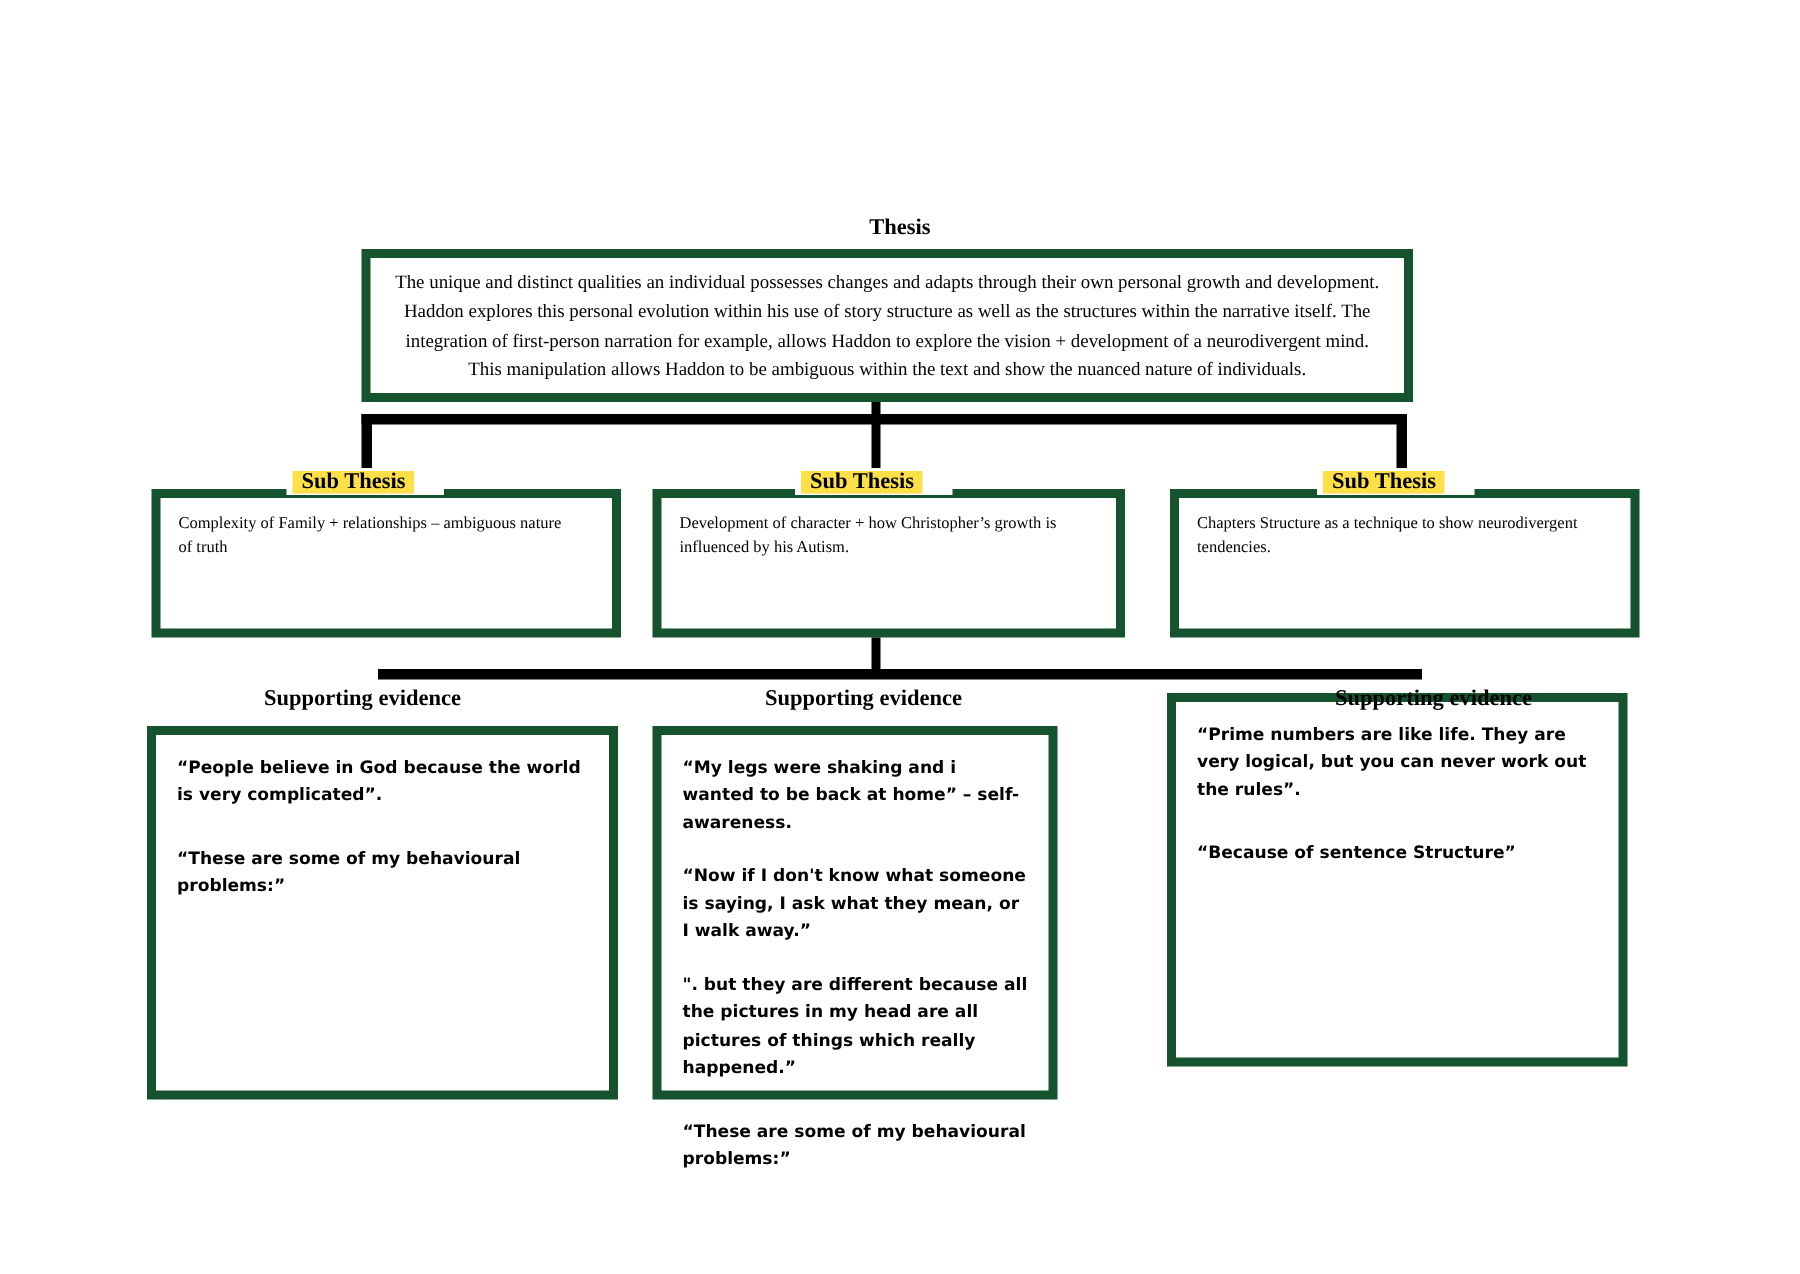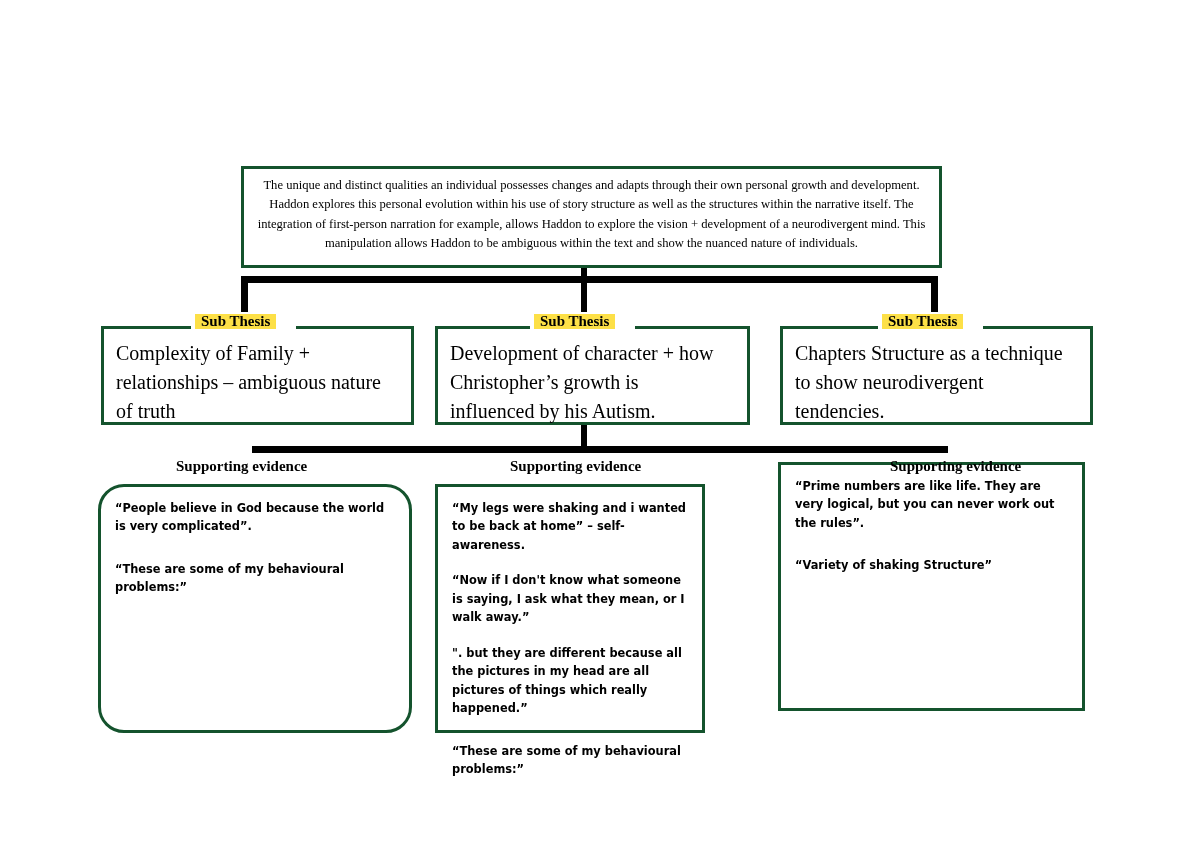--- a/index.html
+++ b/index.html
@@ -53,56 +53,56 @@
     font-size: 15px;
     line-height: 1;
     white-space: nowrap;
     top: 459px;
     z-index: 5;
   }
 
   
   .box {
     position: absolute;
-    border: 3px solid #14532d;
+    border: 6px solid #14532d;
     box-sizing: border-box;
     background: #ffffff;
   }
 
   .thesis-box {
     left: 241px;
     top: 166px;
     width: 701px;
     height: 102px;
     padding: 7px 12px 0 12px;
     font-size: 12.6px;
     line-height: 1.53;
     text-align: center;
   }
 
   .sub-box {
     top: 326px;
     height: 99px;
     padding: 10px 23px 0 12px;
-    font-size: 20px;
+    font-size: 11px;
     line-height: 1.45;
     font-family: "Liberation Serif", serif;
   }
   .sub-box-1 { left: 101px; width: 313px; }
   .sub-box-2 { left: 435px; width: 315px; font-family: Liberation Serif, serif; }
   .sub-box-3 { left: 780px; width: 313px; }
 
   .evi-box {
     padding: 12px 14px 0 14px;
     font-family: "DejaVu Sans", sans-serif;
     font-size: 11.4px;
     line-height: 1.62;
     font-weight: 600;
   }
-  .evi-box-1 { left: 98px;  top: 484px; width: 314px; height: 249px; border-radius: 26px; }
+  .evi-box-1 { left: 98px;  top: 484px; width: 314px; height: 249px; }
   .evi-box-2 { left: 435px; top: 484px; width: 270px; height: 249px; }
   .evi-box-3 { left: 778px; top: 462px; width: 307px; height: 249px; }
 
   .evi-para { margin: 0 0 17px 0; }
   .evi-para:last-child { margin-bottom: 0; margin-top: 24px; }
 
   
   .conn {
     position: absolute;
     background: #000000;
@@ -126,20 +126,21 @@
     position: absolute;
     background: #ffffff;
     z-index: 4;
   }
 </style>
 </head>
 <body>
 
 <div class="canvas">
 
+  <div class="heading heading-thesis">Thesis</div>
 
   <div class="box thesis-box">
     <span>The unique and distinct qualities an individual possesses changes and adapts through their own personal growth and development. Haddon explores this personal evolution within his use of story structure as well as the structures within the narrative itself. The integration of first-person narration for example, allows Haddon to explore the vision + development of a neurodivergent mind. This manipulation allows Haddon to be ambiguous within the text and show the nuanced nature of individuals.</span>
   </div>
 
   <div class="conn stem-thesis"></div>
   <div class="conn bracket-bar"></div>
   <div class="conn bracket-l"></div>
   <div class="conn bracket-r"></div>
 
@@ -175,16 +176,16 @@
 
   <div class="box evi-box evi-box-2">
     <p class="evi-para">“My legs were shaking and i wanted to be back at home” – self-awareness.</p>
     <p class="evi-para">“Now if I don't know what someone is saying, I ask what they mean, or I walk away.”</p>
     <p class="evi-para">". but they are different because all the pictures in my head are all pictures of things which really happened.”</p>
     <p class="evi-para">“These are some of my behavioural problems:”</p>
   </div>
 
   <div class="box evi-box evi-box-3">
     <p class="evi-para">“Prime numbers are like life. They are very logical, but you can never work out the rules”.</p>
-    <p class="evi-para">“Variety of shaking Structure”</p>
+    <p class="evi-para">“Because of sentence Structure”</p>
   </div>
 
 </div>
 
 </body></html>

